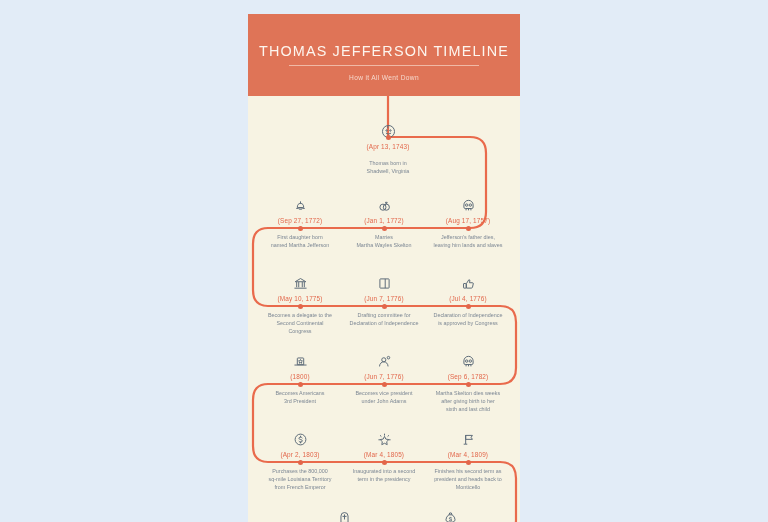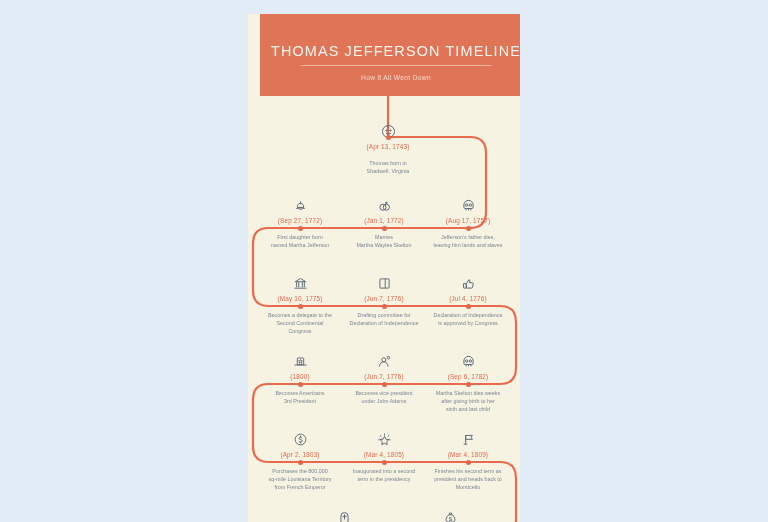--- a/index.html
+++ b/index.html
@@ -23,21 +23,20 @@
   }
 
   
   .header {
     position: absolute;
     left: 0; top: 0;
     width: 272px;
     height: 82px;
     background: #df7457;
     box-sizing: border-box;
-    margin-left: 12px;
   }
   .header-title {
     position: absolute;
     left: 0; top: 29px;
     width: 272px;
     text-align: center;
     color: #fdf6ef;
     font-size: 14.4px;
     letter-spacing: 1.15px;
     font-weight: 400;

